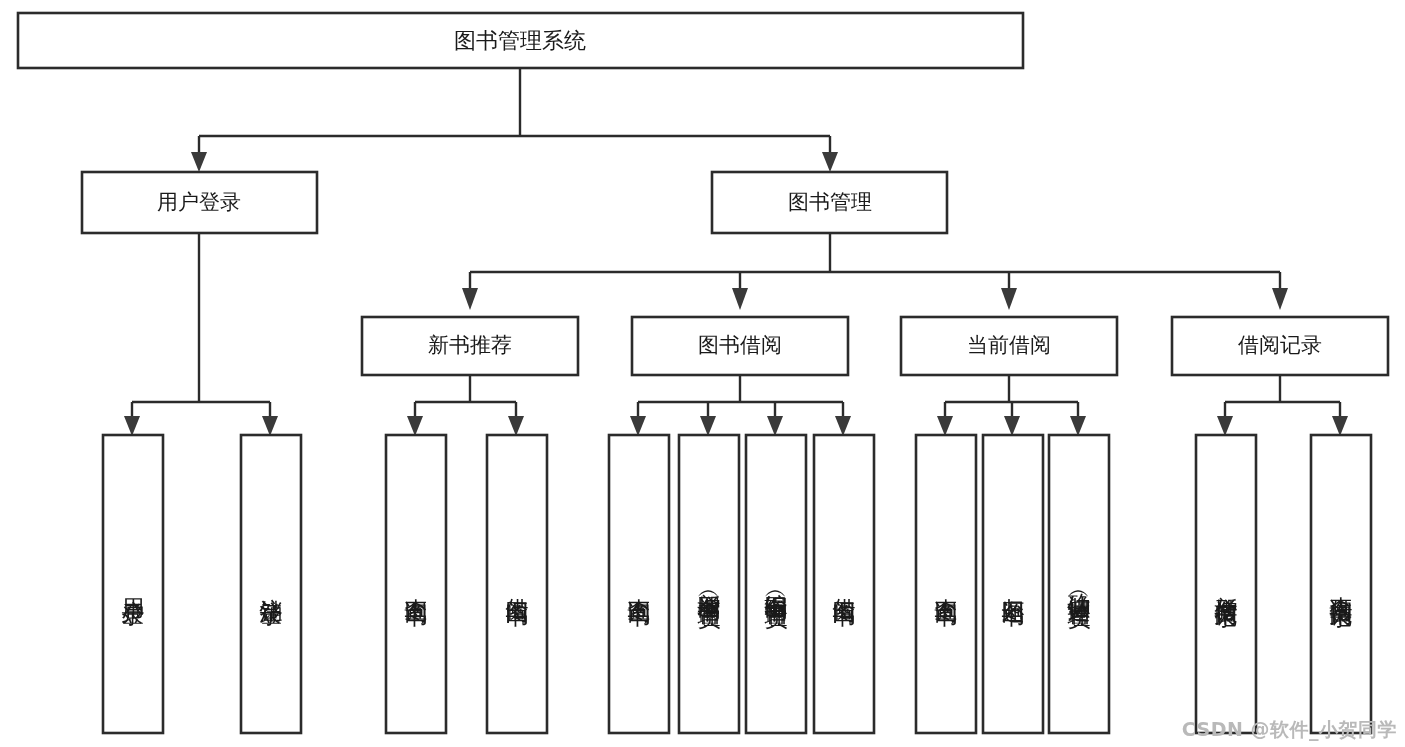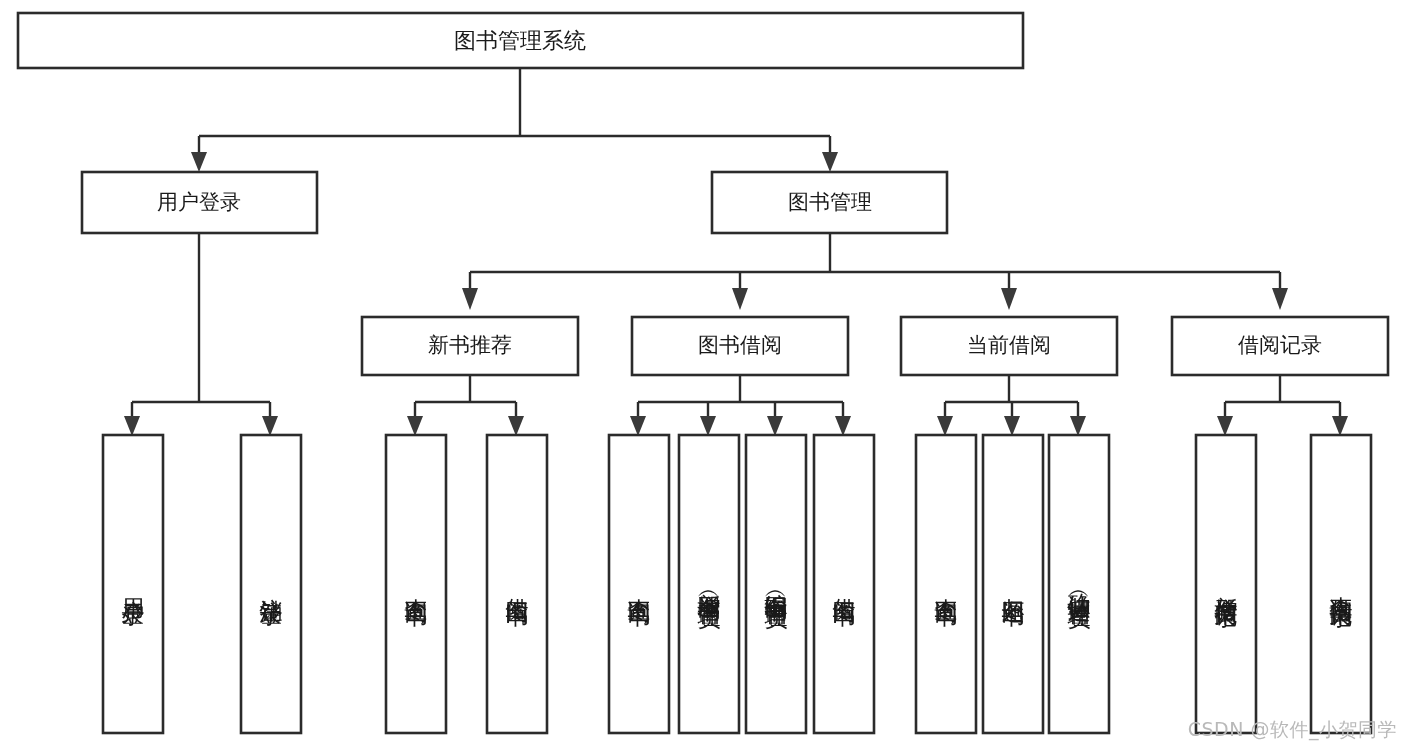--- a/index.html
+++ b/index.html
@@ -70,20 +70,21 @@
   }
   .watermark {
     position: absolute;
     right: 8px;
     bottom: 4px;
     font-family: "DejaVu Sans", "Liberation Sans", sans-serif;
     font-size: 19px;
     color: #b9b9b9;
     letter-spacing: 0.5px;
     white-space: nowrap;
+    font-weight: bold;
   }
 </style>
 </head>
 <body>
 
 <div id="diagram-root">
 
   <svg class="flow" viewBox="0 0 1405 747">
 
     <g>

